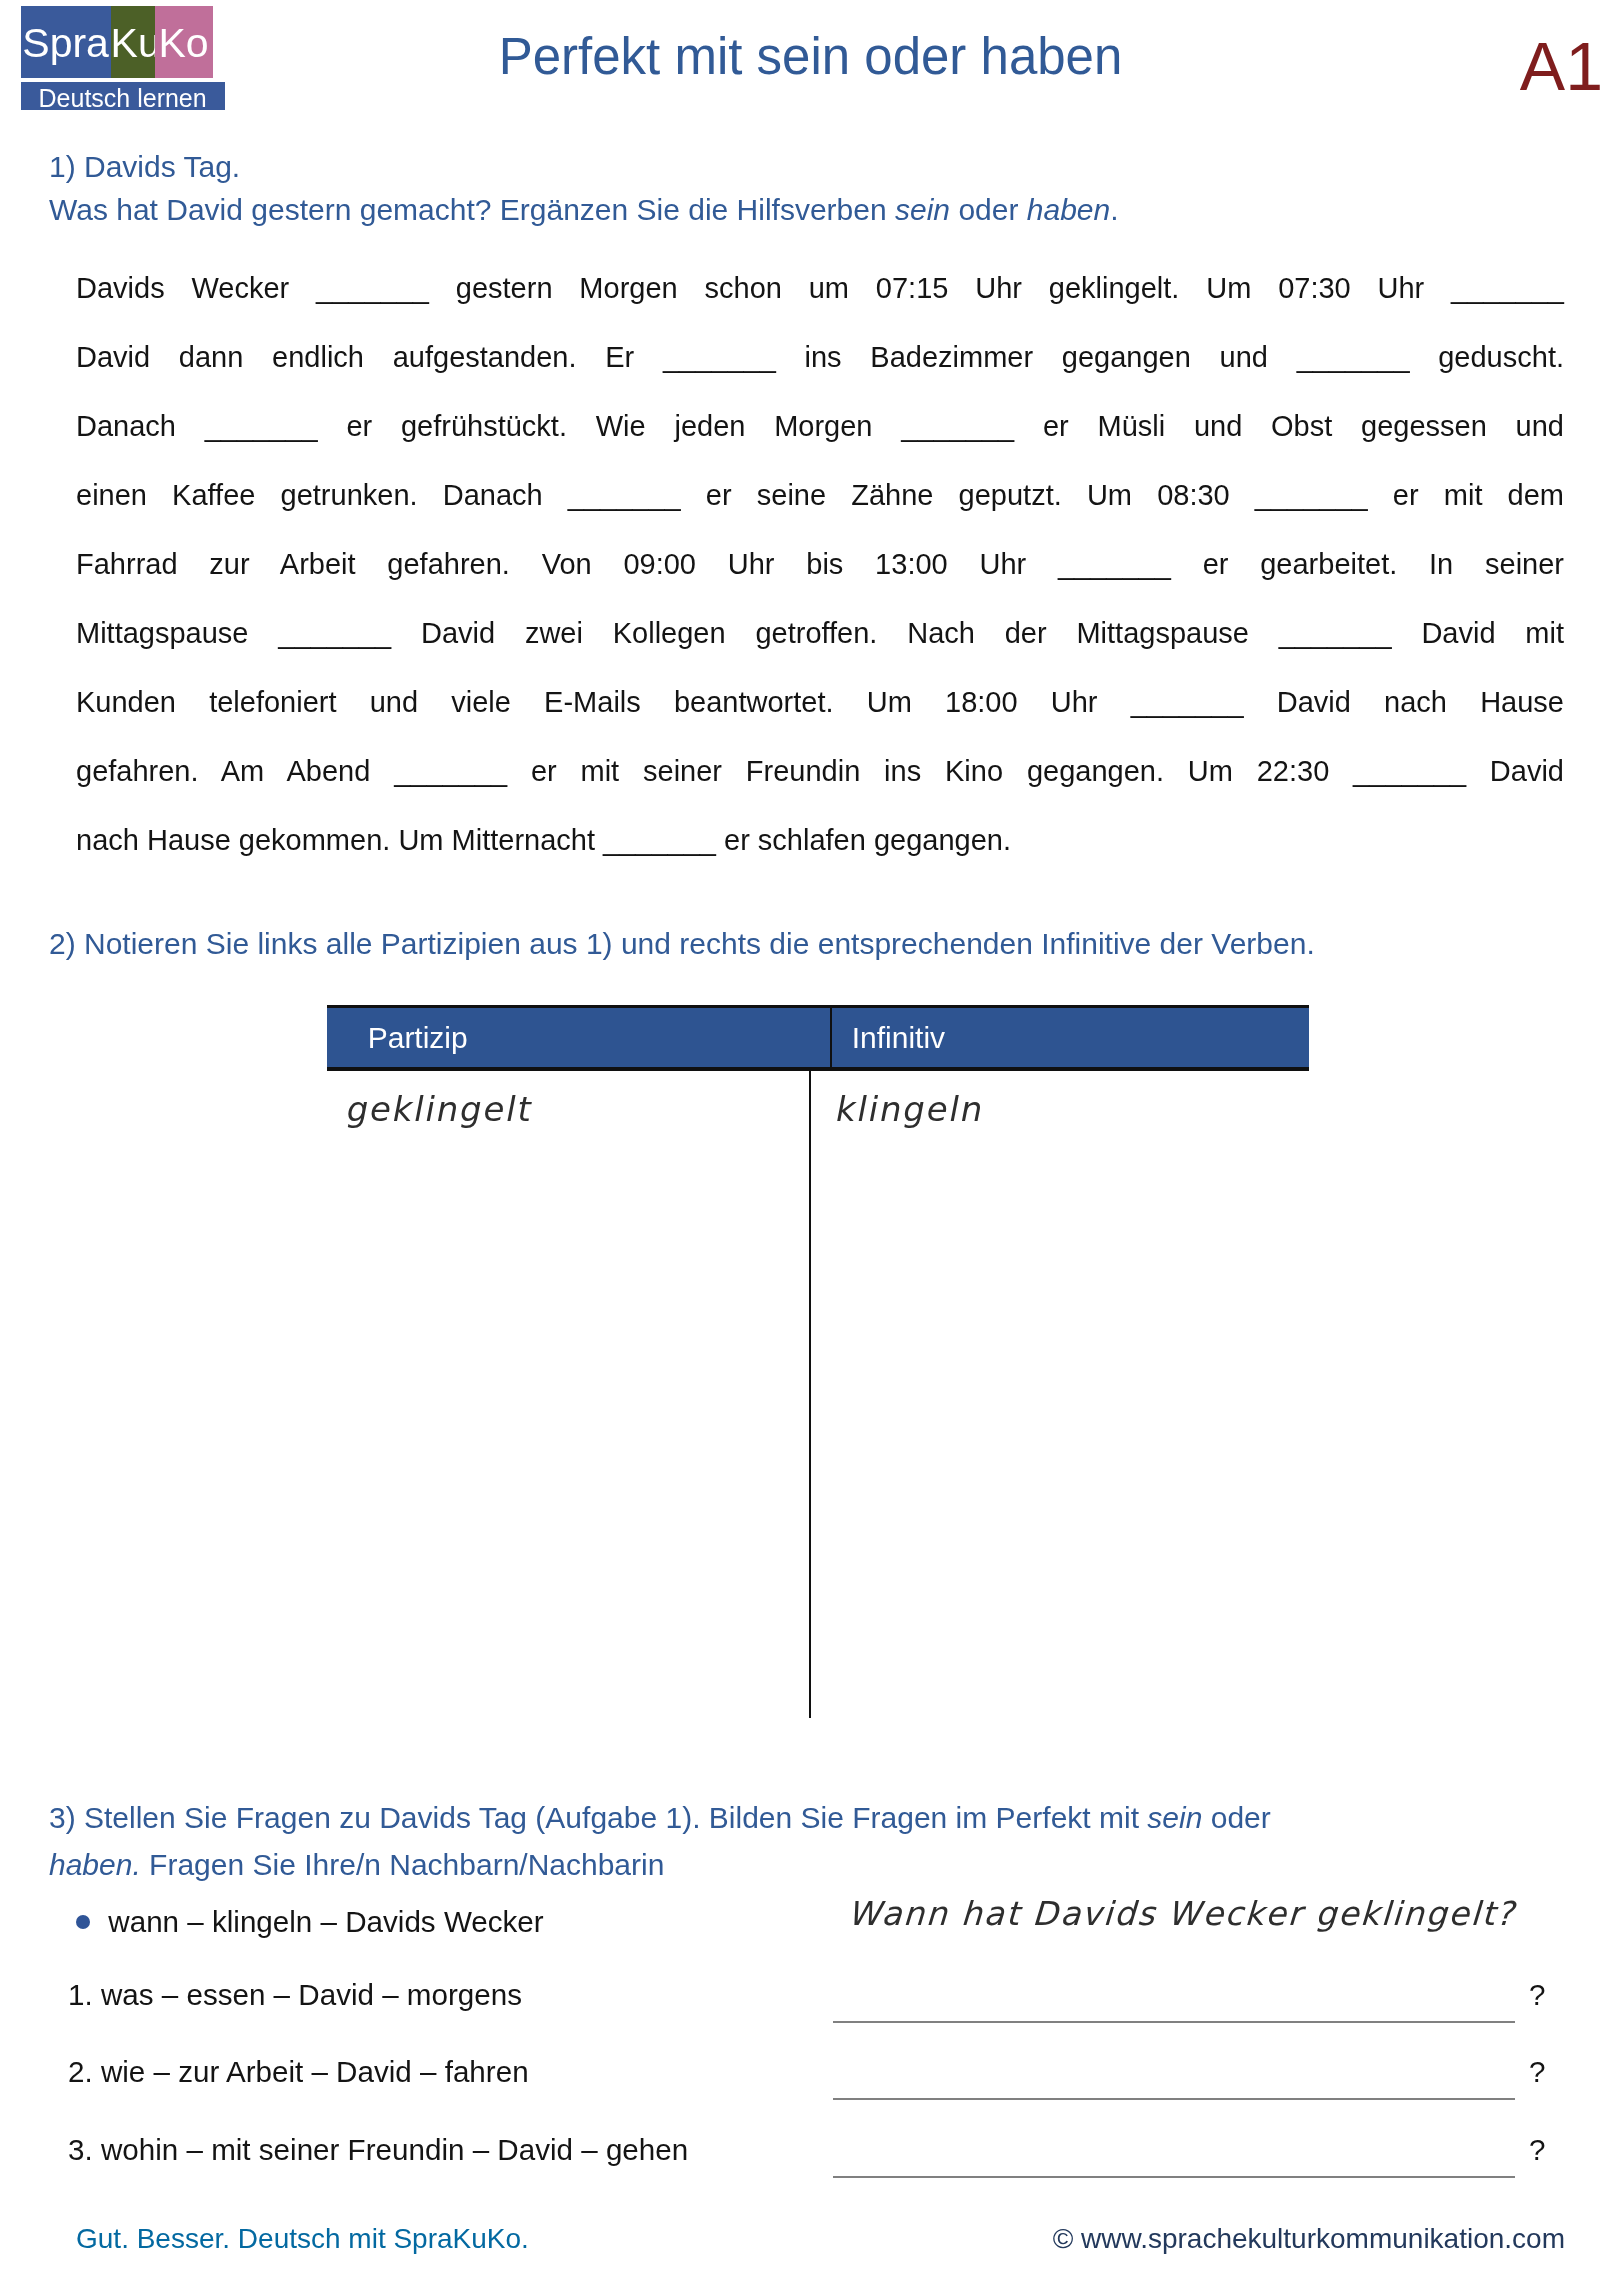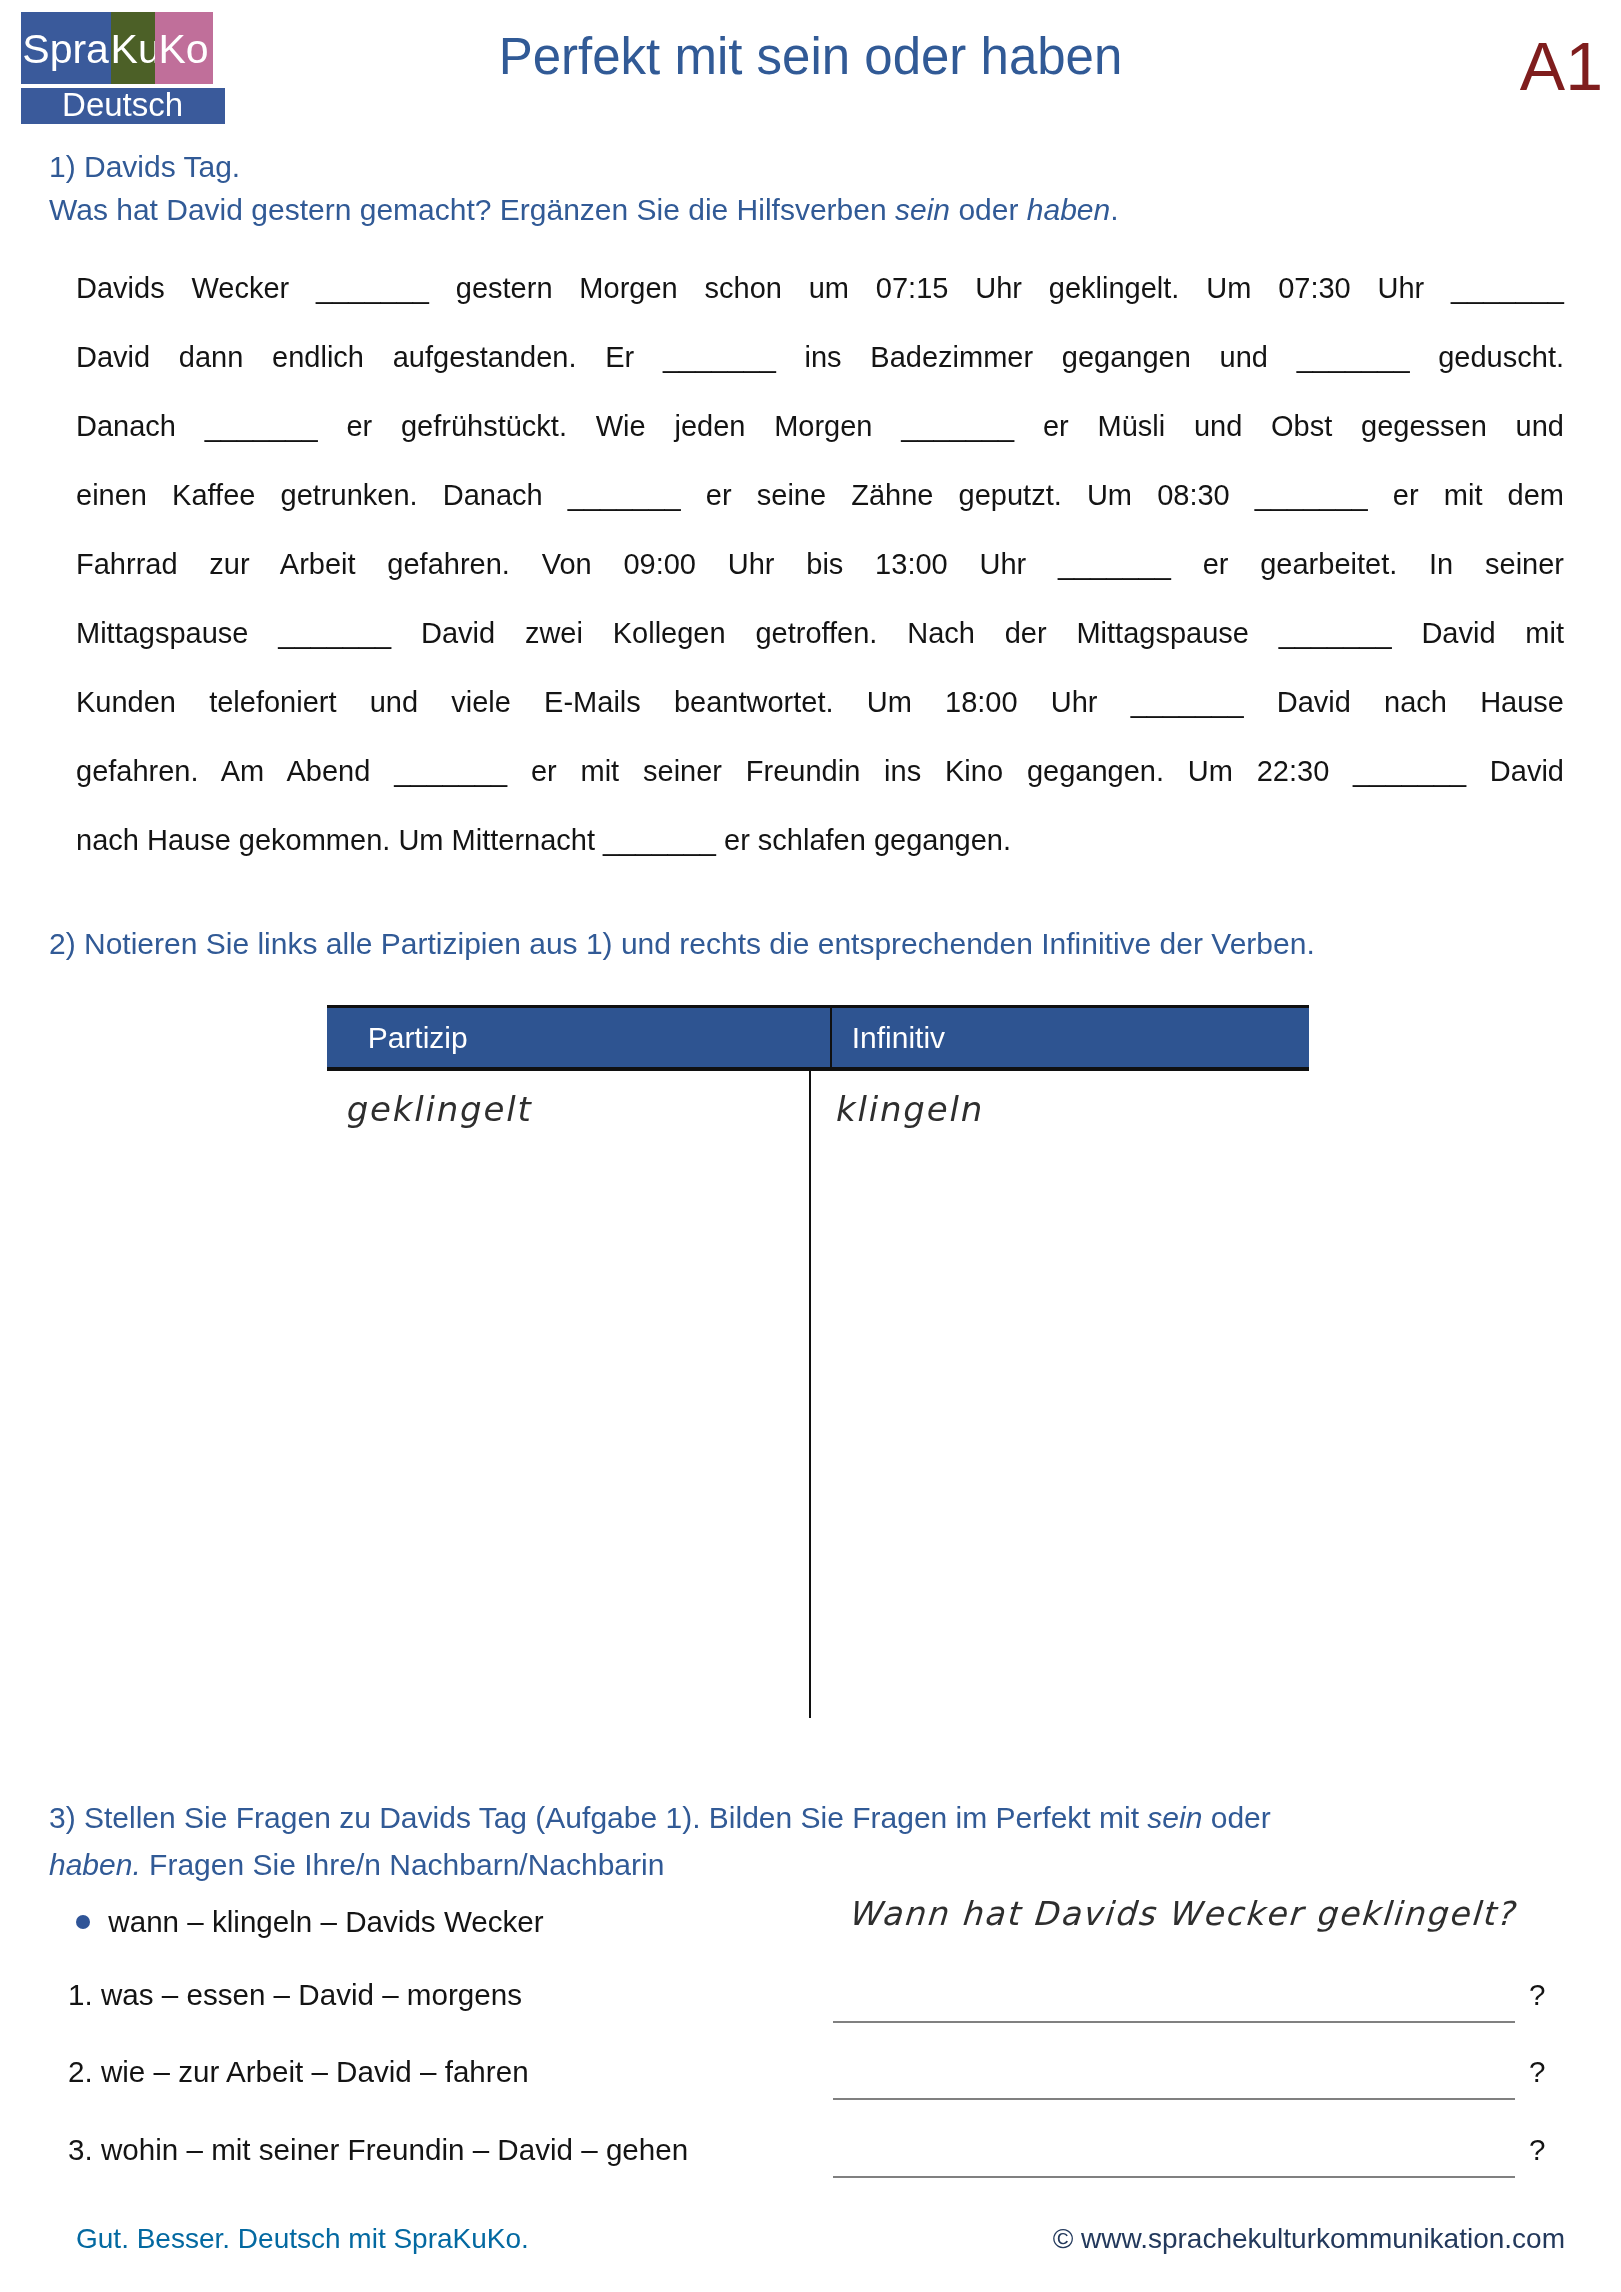--- a/index.html
+++ b/index.html
@@ -1,28 +1,28 @@
 <!DOCTYPE html>
 <html style="font-size:14.3px"><head>
 <meta charset="utf-8">
 <style>
   html,body{margin:0;padding:0;}
   body{
     width:1621px;height:2293px;position:relative;background:#ffffff;
     font-family:"Liberation Sans",sans-serif;color:#1b1b1b;overflow:hidden;
   }
   
-  .logo{position:absolute;left:20.6px;top:12px;width:204px;}
+  .logo{position:absolute;left:20.6px;top:6px;width:204px;}
   .logo-top{display:flex;height:72px;}
   .logo-cell{color:#ffffff;font-size:41px;text-align:center;line-height:75px;font-family:"Liberation Sans",sans-serif;}
   .logo-spra{background:#3A5A9B;width:90px;}
   .logo-ku{background:#4C6027;width:44px;}
   .logo-ko{background:#C06F9A;width:58px;}
-  .logo-bottom{margin-top:3.6px;height:36px;background:#3A5A9B;color:#ffffff;
-    font-size:33px;text-align:center;line-height:33px;}
+  .logo-bottom{margin-top:3.6px;height:28px;background:#3A5A9B;color:#ffffff;
+    font-size:25px;text-align:center;line-height:33px;}
   .page-title{position:absolute;left:273px;top:27px;width:1075px;text-align:center;
     font-size:51px;color:#315A96;}
   .level-badge{position:absolute;right:18px;top:27px;font-size:68px;color:#7f1d1d;}
 
   
   .blue-heading{position:absolute;left:49px;font-size:30px;color:#315A96;text-align:center;}
   .italic{font-style:italic;}
 
   
   .para{position:absolute;left:76px;top:254px;width:1488px;font-size:29px;color:#141414;}

